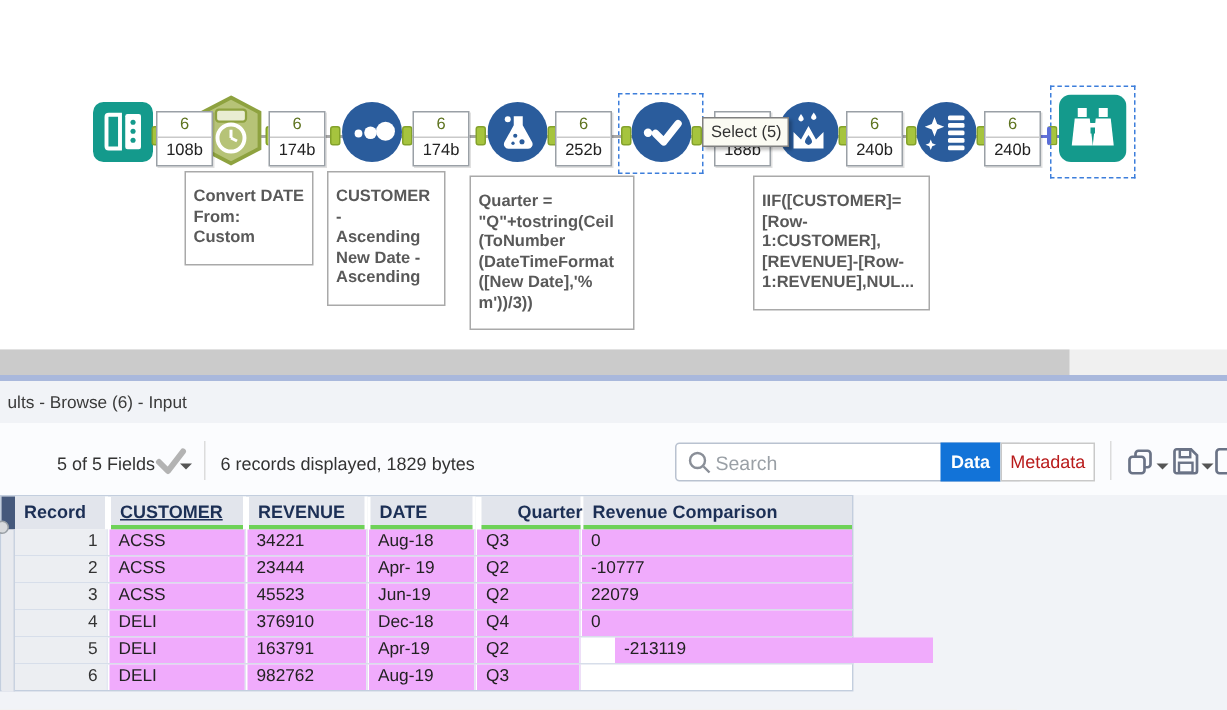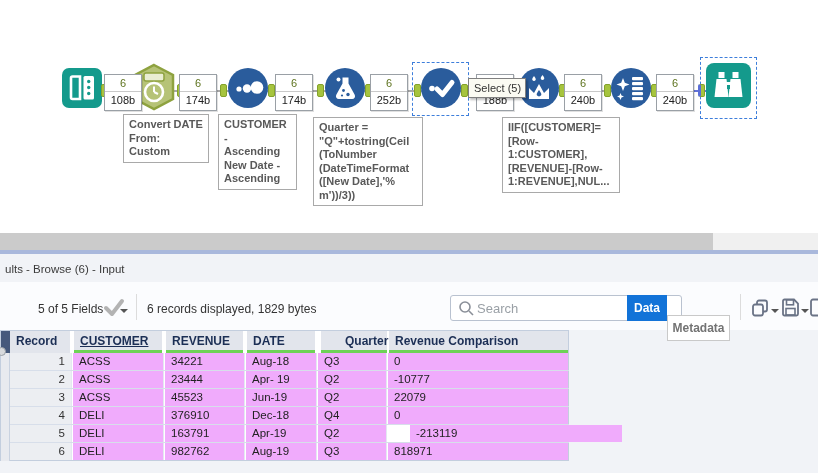--- a/index.html
+++ b/index.html
@@ -9,41 +9,41 @@
   
   .canvas { position:absolute; left:0; top:0; width:818px; height:232px; background:#fff; }
   .wire { position:absolute; height:2px; background:#a8a8a8; top:90px; z-index:1; }
   .wire.sel { background:#6472d8; }
   .tool { position:absolute; width:40px; height:40px; z-index:2; }
   .anchor { position:absolute; width:7px; height:13px; background:#a6c43e; border:1px solid #84a22b; border-radius:2px; top:84px; z-index:2; }
   .anchor.sel-in { border-left:3px solid #5b6ed8; }
   .connlabel { position:absolute; top:74px; width:38px; height:37px; background:#fff; border:1px solid #9aa0a6; z-index:3; text-align:center; font-size:11px; line-height:17px; box-shadow:1px 1px 0 rgba(0,0,0,.12); }
   .connlabel .cnt { display:block; color:#5e731f; border-bottom:1px solid #c9c9c9; height:17px; }
   .connlabel .sz  { display:block; color:#222; height:17px; }
-  .annot { position:absolute; background:#fff; border:1px solid #a9a9a9; color:#595959; font-weight:bold; font-size:11px; line-height:13.5px; padding:3px 5px; white-space:pre-line; z-index:3; }
+  .annot { position:absolute; background:#fff; border:1px solid #a9a9a9; color:#595959; font-weight:bold; font-size:11px; line-height:13.5px; padding:10px 5px; white-space:pre-line; z-index:3; }
   .selbox { position:absolute; border:1px dashed #3d7edb; background:transparent; z-index:0; }
   .tooltip { position:absolute; left:468px; top:78px; width:58px; height:20px; background:#fbfbf3; border:1px solid #808080; box-shadow:2px 2px 2px rgba(0,0,0,.25); font-size:11px; color:#333; line-height:18px; padding-left:5px; z-index:6; }
 
   
   .hscroll { position:absolute; left:0; top:233px; width:818px; height:17px; background:#f0f0f0; }
   .hscroll .thumb { position:absolute; left:0; top:0; width:713px; height:17px; background:#cbcbcb; }
   .bluediv { position:absolute; left:0; top:250px; width:818px; height:4px; background:#a9b8dc; }
 
   
   .panel { position:absolute; left:0; top:254px; width:818px; height:219px; background:#f1f3f7; }
   .panel-title { position:absolute; left:5px; top:9px; font-size:11.5px; color:#3a3a3a; }
   .toolbar { position:absolute; left:0; top:28px; width:818px; height:48px; background:#fbfcfe; }
   .tb-text { position:absolute; font-size:12px; color:#333; top:20px; }
   .caret { position:absolute; width:0; height:0; border-left:4px solid transparent; border-right:4px solid transparent; border-top:4px solid #555; }
   .vsep { position:absolute; width:1px; height:26px; background:#dcdcdc; top:12px; }
   .searchbox { position:absolute; left:450px; top:13px; width:232px; height:26px; background:#fff; border:1px solid #b9c2d0; border-radius:3px; }
   .searchbox input { position:absolute; left:26px; top:1px; width:200px; height:22px; border:none; outline:none; font-size:13px; color:#444; font-family:"Liberation Sans",sans-serif; background:transparent; }
   .searchbox input::placeholder { color:#9aa0a6; }
   .btn-data { position:absolute; left:627px; top:13px; width:40px; height:26px; background:#1273d8; color:#fff; font-size:12px; font-weight:600; text-align:center; line-height:26px; }
-  .btn-meta { position:absolute; left:667px; top:13px; width:63px; height:26px; background:#fff; border:1px solid #c9c9c9; color:#737373; font-size:12px; font-weight:700; text-align:center; line-height:24px;margin-top:20px; }
+  .btn-meta { position:absolute; left:667px; top:13px; width:63px; height:26px; background:#fff; border:1px solid #c9c9c9; color:#b91c1c; font-size:12px; font-weight:400; text-align:center; line-height:24px; }
   .tb-icon { position:absolute; top:14px; }
 
   
   .grid { position:absolute; left:0; top:76px; width:569px; height:131px; background:#fff; border:1px solid #c3cede; }
   .g-gutter-h { position:absolute; left:0; top:0; width:9px; height:22px; background:#46597c; }
   .g-gutter-b { position:absolute; left:0; top:22px; width:9px; height:108px; background:#e8eaef; border-right:1px solid #c9d2e0; }
   .g-pin { position:absolute; left:-4px; top:16px; width:9px; height:9px; border:1.5px solid #9aa0a6; border-radius:50%; background:#d8dadd; }
   .hcell { position:absolute; top:0; height:22px; background:#e2e5ec; color:#1c2f55; font-weight:bold; font-size:12px; line-height:20px; padding-left:6px; border-right:2px solid #fff; }
   .hcell.uline::after { content:""; position:absolute; left:0; bottom:0; width:100%; height:3px; background:#6ed257; }
   .gr { position:absolute; left:9px; width:559px; height:18px; border-bottom:1px solid #d7deea; }
@@ -327,17 +327,16 @@
         <div class="gc" style="left:236px; width:71px;">Apr-19</div>
         <div class="gc" style="left:308px; width:69px;">Q2</div>
         <div class="gc" style="left:400px; width:212px; border-right:none;">-213119</div>
       </div>
       <div class="gr" style="top:112px; border-bottom:none;">
         <div class="gc rec" style="left:0; width:62px;">6</div>
         <div class="gc" style="left:63px; width:91px;">DELI</div>
         <div class="gc" style="left:155px; width:80px;">982762</div>
         <div class="gc" style="left:236px; width:71px;">Aug-19</div>
         <div class="gc" style="left:308px; width:69px;">Q3</div>
-        <div class="gc" style="left:378px; width:180px; border-right:none;">818971</div>
       </div>
     </div>
   </div>
 </div>
 
 </body></html>

